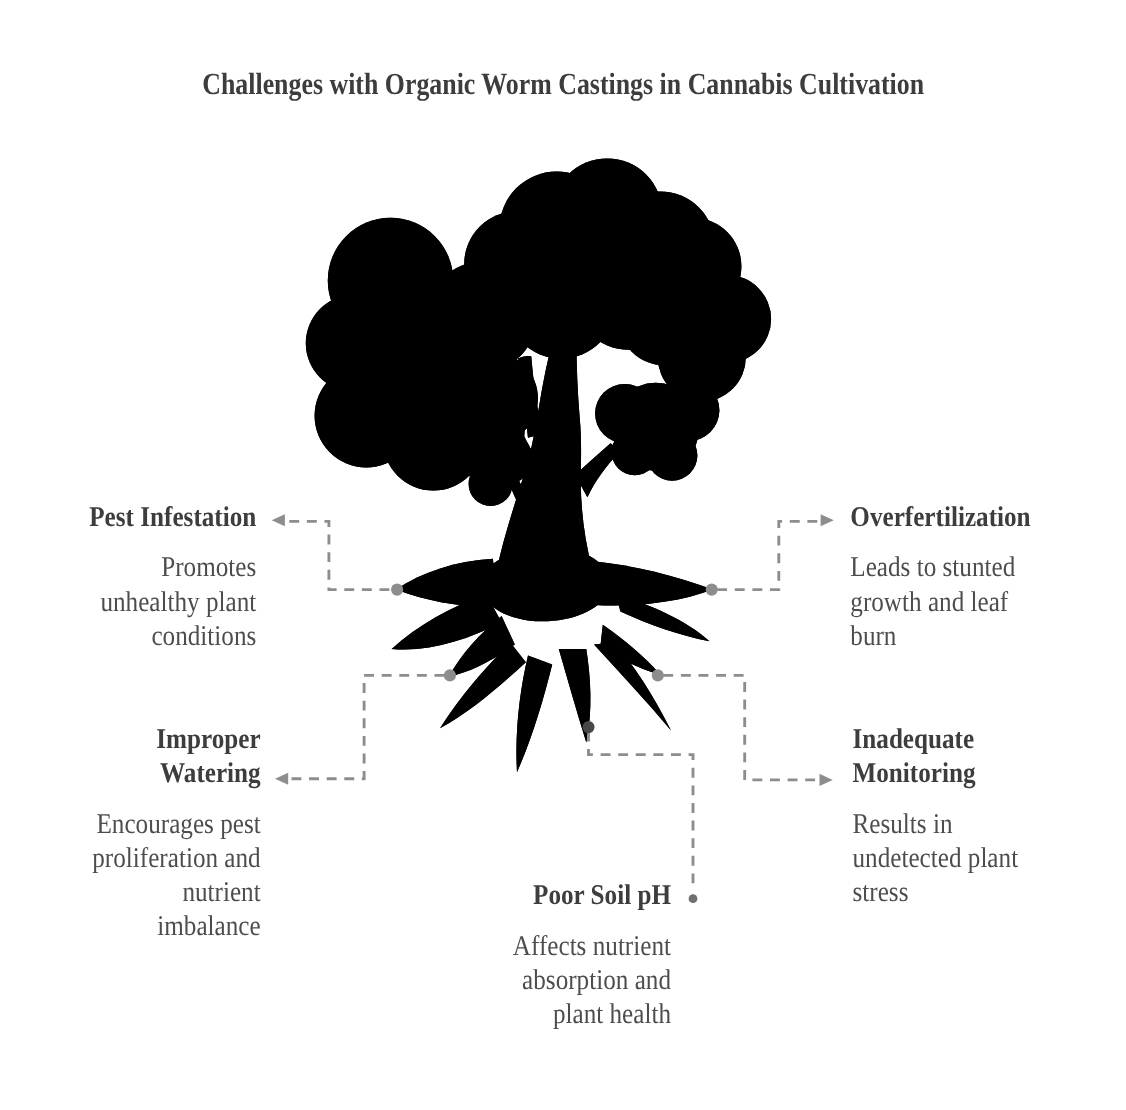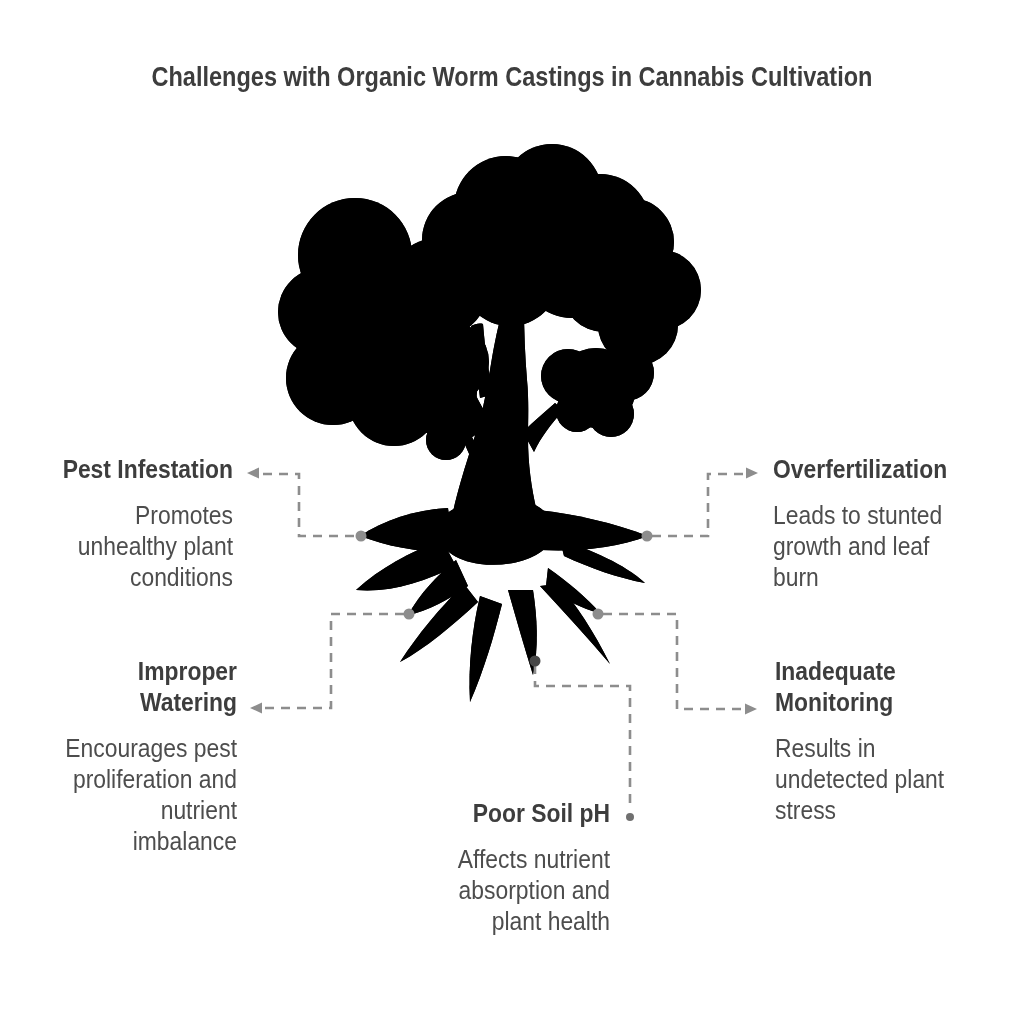--- a/index.html
+++ b/index.html
@@ -1,18 +1,18 @@
 <!DOCTYPE html>
 <html><head>
 <meta charset="utf-8">
 <style>
   html,body{margin:0;padding:0;background:#ffffff;}
   .canvas{
     position:relative;width:1024px;height:1009px;background:#ffffff;overflow:hidden;
-    font-family:Liberation Sans, sans-serif;
+    font-family:Liberation Serif, serif;
     border-radius:20px;
   }
   .diagram-title{
     position:absolute;left:0;top:60px;width:1024px;text-align:center;
     font-size:28px;font-weight:700;color:#3d3d3d;line-height:34px;
     transform:scaleX(0.84);transform-origin:top center;white-space:nowrap;
   }
   .tree-svg{position:absolute;left:0;top:0;}
   .connector{fill:none;stroke:#8d8d8d;stroke-width:2.6;stroke-dasharray:9 7;}
   .anchor-dot{fill:#8d8d8d;}

